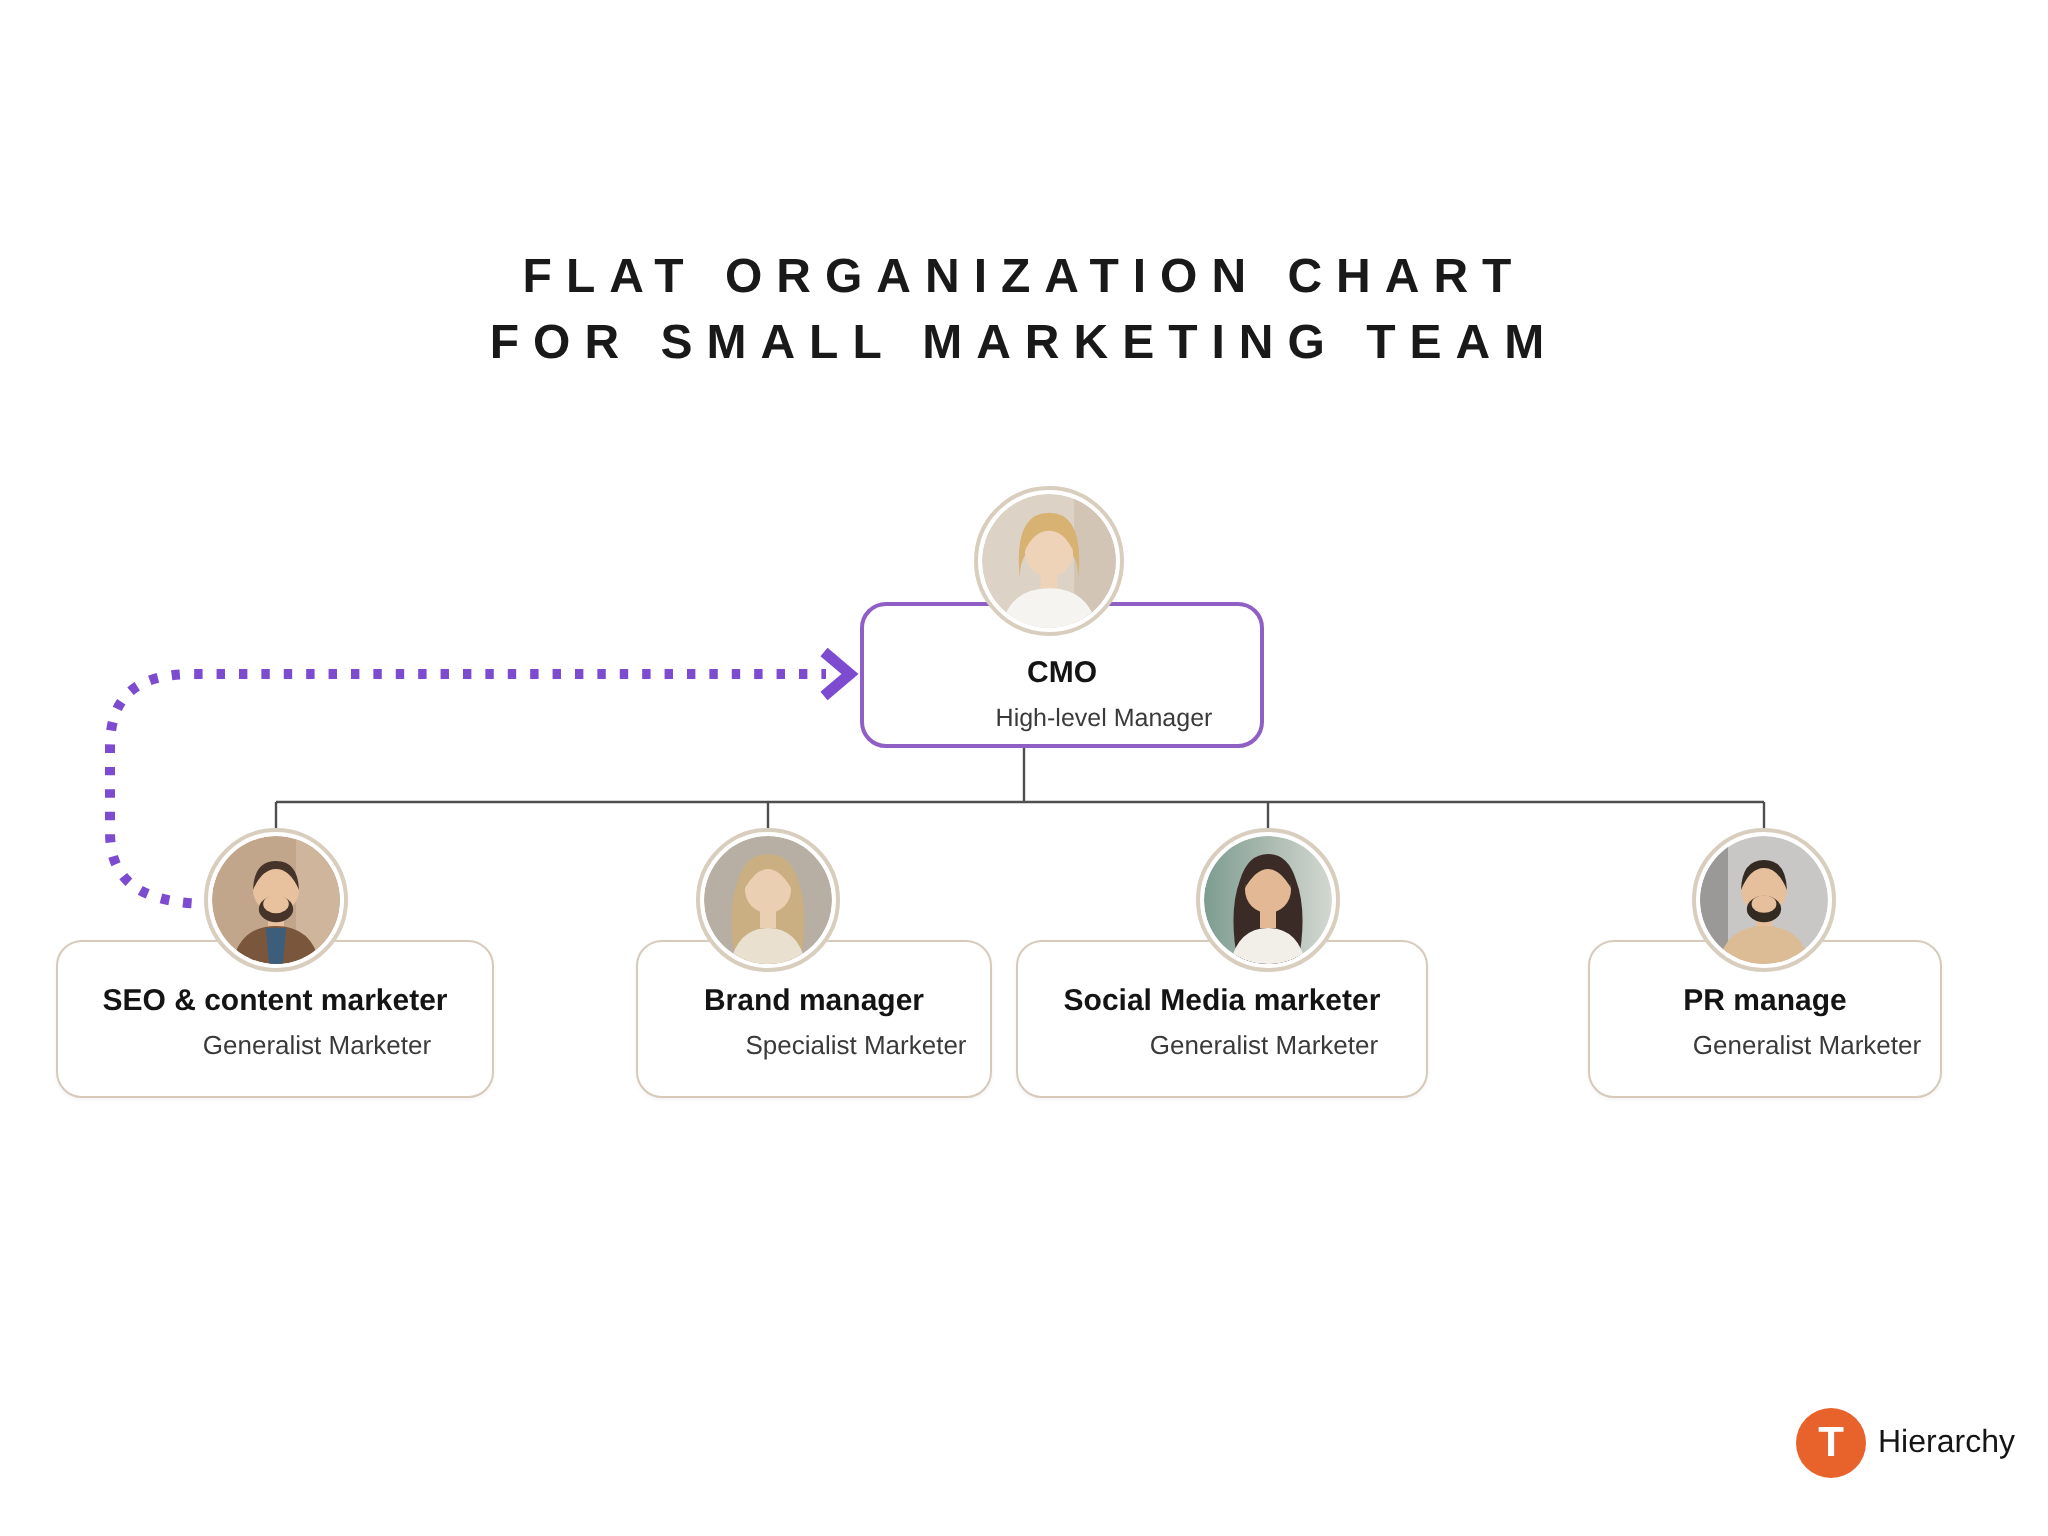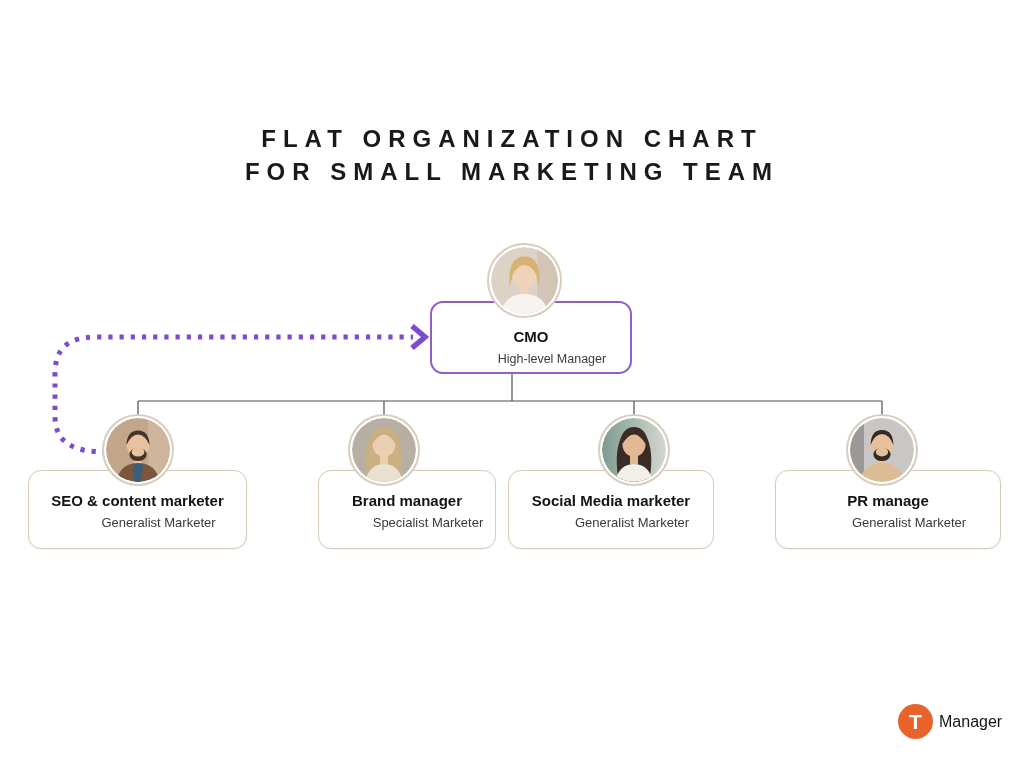--- a/index.html
+++ b/index.html
@@ -34,21 +34,21 @@
     left:430px;top:301px;width:202px;height:73px;
     border:2px solid #8F5FC5;padding-top:25px;gap:7px;
   }
   .node-box.child{
     border:1.5px solid #D7CABB;top:470px;height:79px;
     padding-top:21px;gap:6px;box-shadow:0 1px 2px rgba(0,0,0,.05);
   }
   .node-box.c1{left:28px;width:219px;}
   .node-box.c2{left:297px;width:178px;margin-left:21px;}
   .node-box.c3{left:508px;width:206px;}
-  .node-box.c4{left:775px;width:226px;text-align:right;}
+  .node-box.c4{left:794px;width:177px;text-align:right;}
   .node-title{font-size:15px;font-weight:700;color:#141414;}
   .node-sub{font-size:13px;color:#3a3a3a;padding-left:42px;}
   .node-box.root .node-title{font-size:15px;}
   .node-box.root .node-sub{font-size:12.5px;}
   
   .avatar{
     position:absolute;border-radius:50%;background:#fff;
     border:2px solid #D9CDBD;padding:2px;z-index:3;box-sizing:border-box;
   }
   .avatar svg{display:block;width:100%;height:100%;border-radius:50%;}
@@ -198,16 +198,16 @@
       </g>
     </svg>
   </div>
   <div class="node-box child c4">
     <div class="node-title">PR manage</div>
     <div class="node-sub">Generalist Marketer</div>
   </div>
 
   <div class="brand">
     <div class="brand-circle">T</div>
-    <div class="brand-name">Manager</div>
+    <div class="brand-name">Hierarchy</div>
   </div>
 
 </div>
 
 </body></html>

